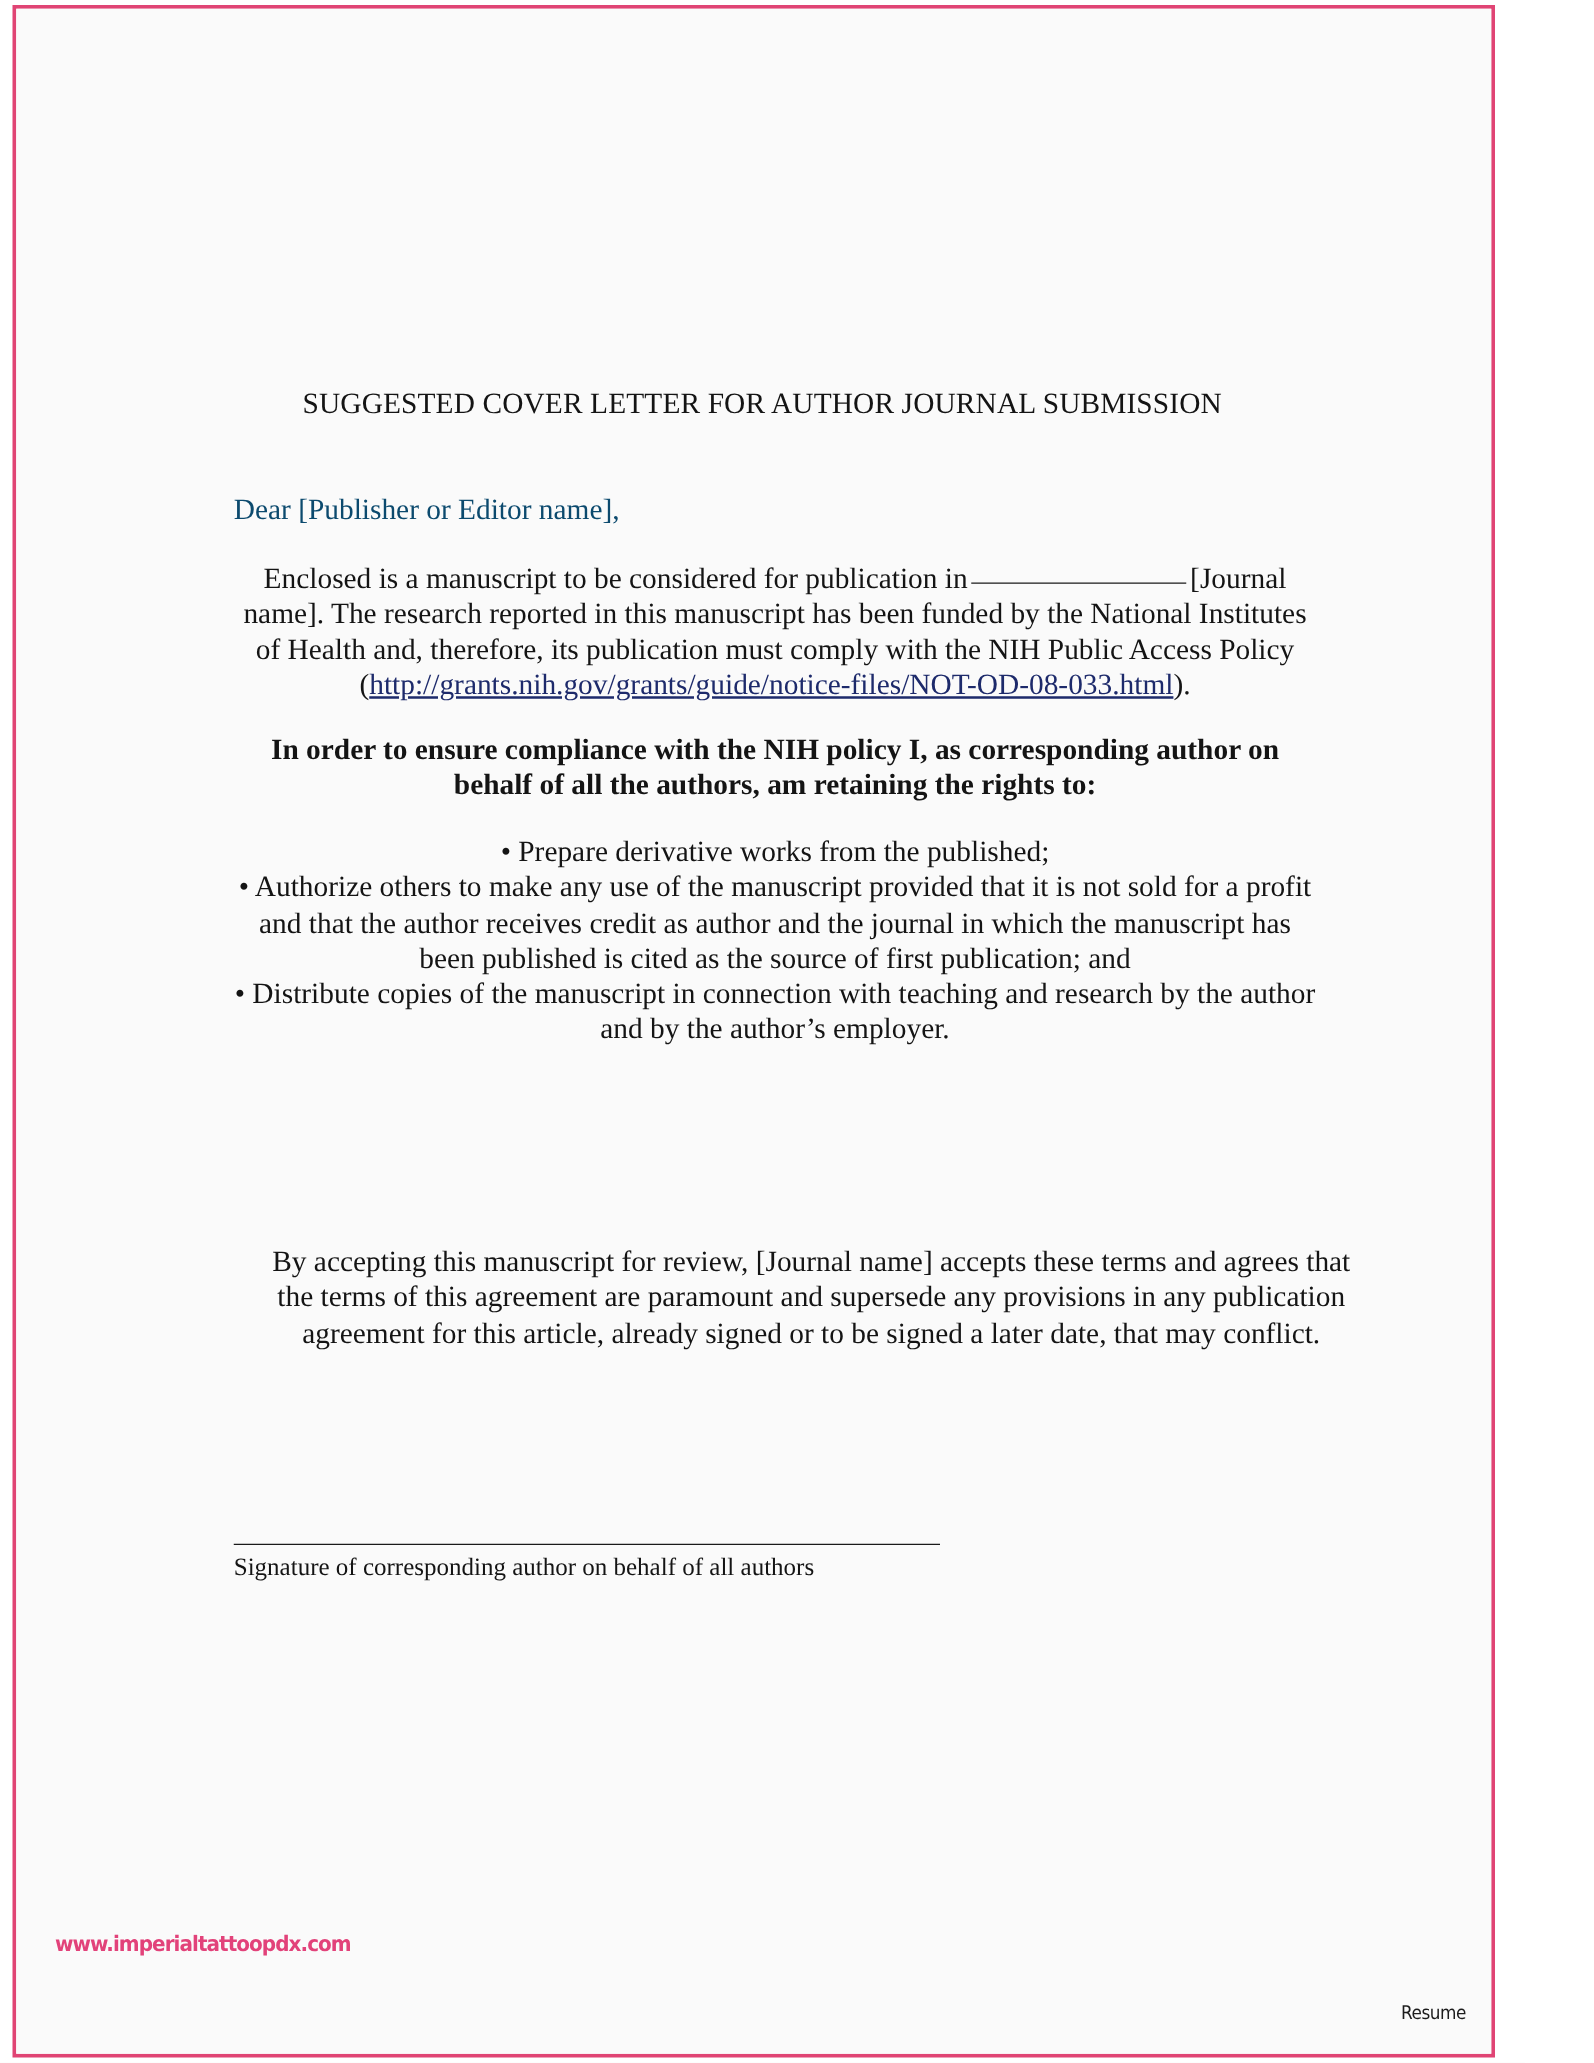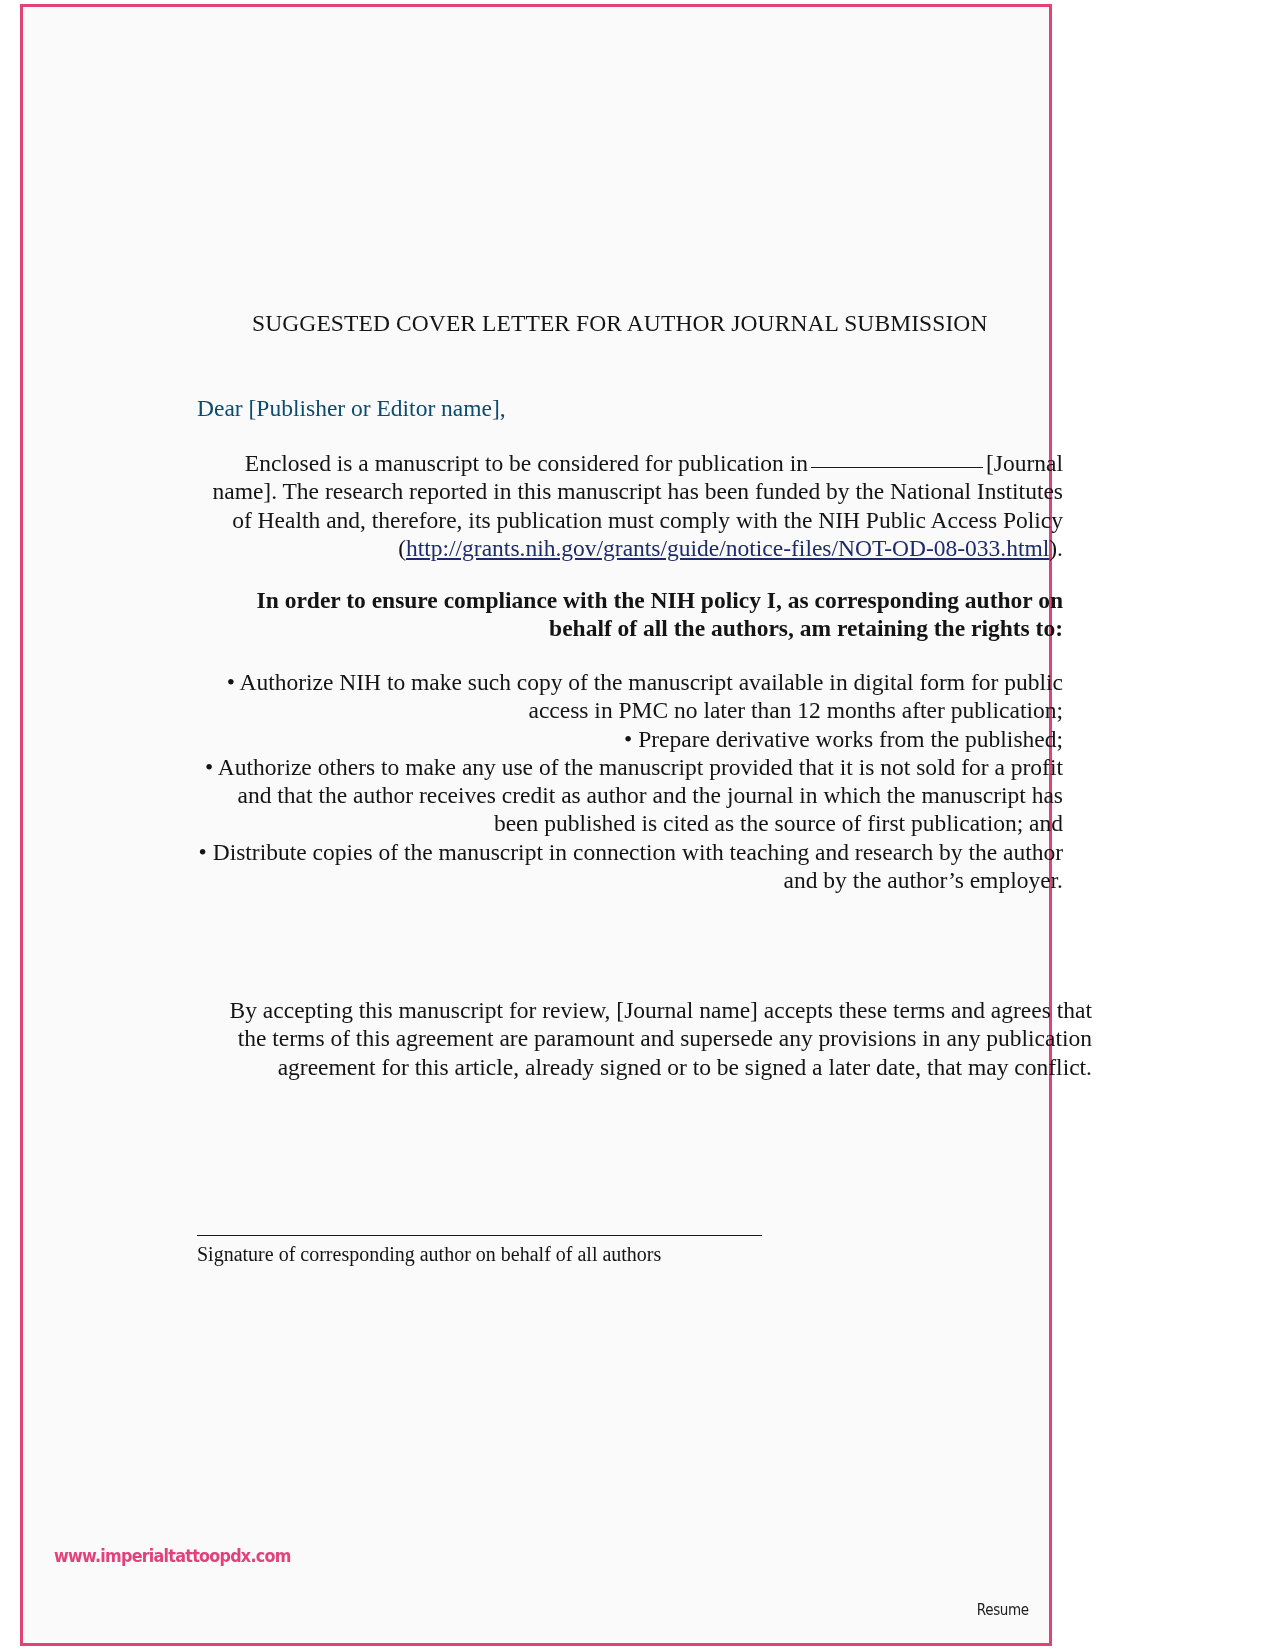--- a/index.html
+++ b/index.html
@@ -11,23 +11,23 @@
     width: 1275px;
     height: 1650px;
     background: #ffffff;
     font-family: "Liberation Serif", "DejaVu Serif", serif;
     overflow: hidden;
   }
 
   
   .page-frame {
     position: absolute;
-    left: 20px;
+    left: 10px;
     top: 4px;
-    width: 1032px;
+    width: 1186px;
     height: 1642px;
     border: 3px solid #e04474;
     background: #fbfbfb;
     padding-left: 48px;
   }
 
   .page-inner {
     position: absolute;
     inset: 0;
     background: #fafafa;
@@ -60,21 +60,21 @@
     color: #0c4a6e;
   }
 
   .para {
     position: absolute;
     left: 2px;
     width: 866px;
     font-size: 23.5px;
     line-height: 28.3px;
     color: #141414;
-    text-align: right;
+    text-align: center;
   }
 
   .p-enclosed { top: 442px; }
   .p-order    { top: 579px; font-weight: bold; }
   .p-bullets  { top: 661px; }
   .p-accept   { top: 989px; margin-left: 29px; }
 
   .blank-fill {
     display: inline-block;
     border-bottom: 1.6px solid #1a1a1a;
@@ -145,21 +145,20 @@
 
       <div class="salutation">Dear [Publisher or Editor name],</div>
 
       <div class="para p-enclosed">
         <span>Enclosed is a manuscript to be considered for publication in</span><span class="blank-fill"></span><span>[Journal name]. The research reported in this manuscript has been funded by the National Institutes of Health and, therefore, its publication must comply with the NIH Public Access Policy (</span><span class="url">http://grants.nih.gov/grants/guide/notice-files/NOT-OD-08-033.html</span><span>).</span>
       </div>
 
       <div class="para p-order">In order to ensure compliance with the NIH policy I, as corresponding author on behalf of all the authors, am retaining the rights to:</div>
 
       <div class="para p-bullets">
-        <span class="bullet-line">• Authorize NIH to make such copy of the manuscript available in digital form for public access in PMC no later than 12 months after publication;</span>
         <span class="bullet-line">• Prepare derivative works from the published;</span>
         <span class="bullet-line">• Authorize others to make any use of the manuscript provided that it is not sold for a profit and that the author receives credit as author and the journal in which the manuscript has been published is cited as the source of first publication; and</span>
         <span class="bullet-line">• Distribute copies of the manuscript in connection with teaching and research by the author and by the author’s employer.</span>
       </div>
 
       <div class="para p-accept">By accepting this manuscript for review, [Journal name] accepts these terms and agrees that the terms of this agreement are paramount and supersede any provisions in any publication agreement for this article, already signed or to be signed a later date, that may conflict.</div>
 
     </div>
 
     <div class="sig-rule"></div>

